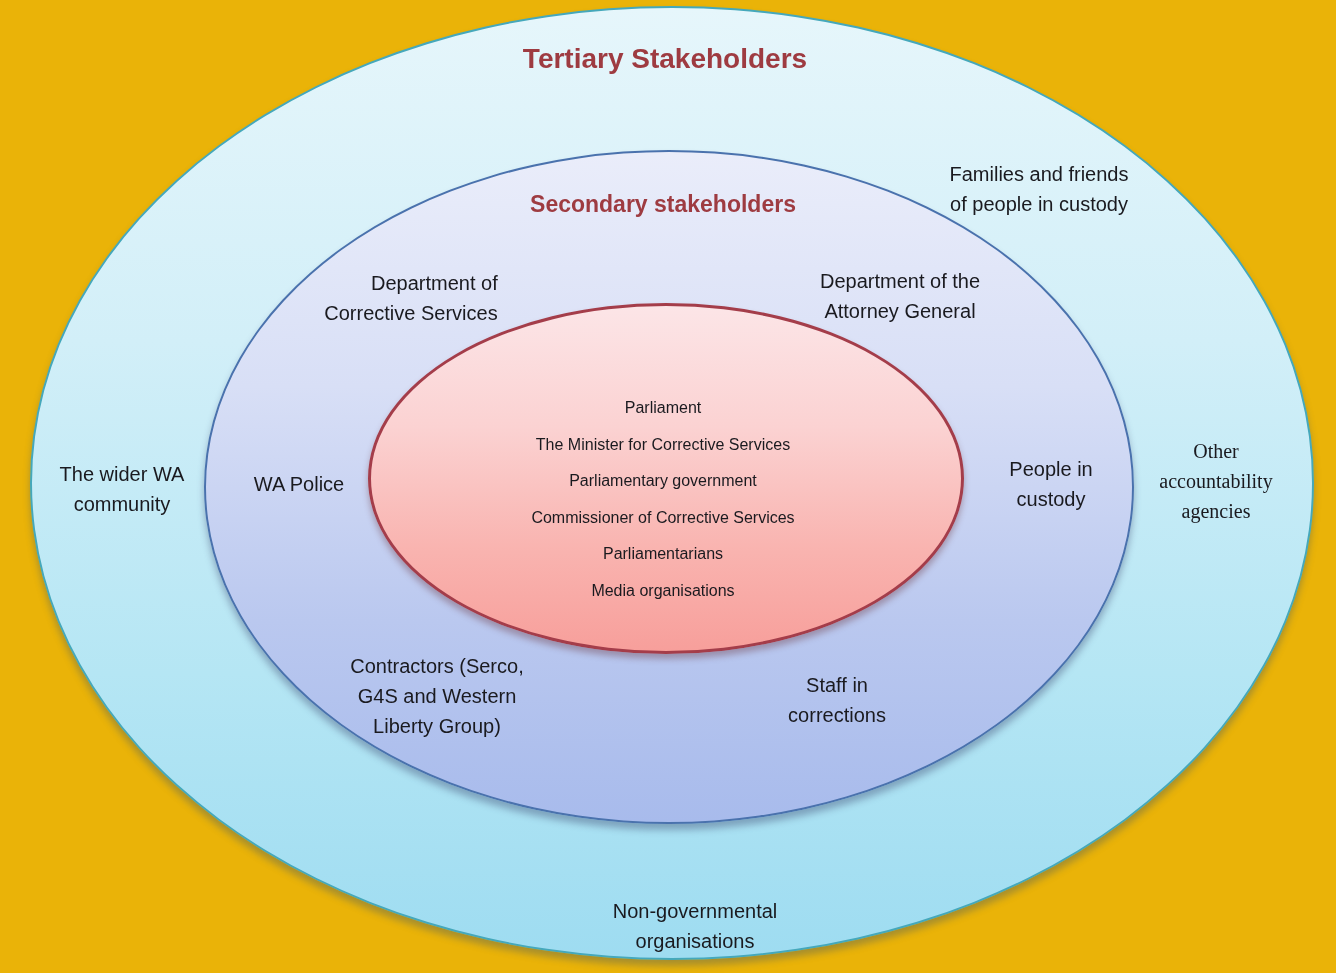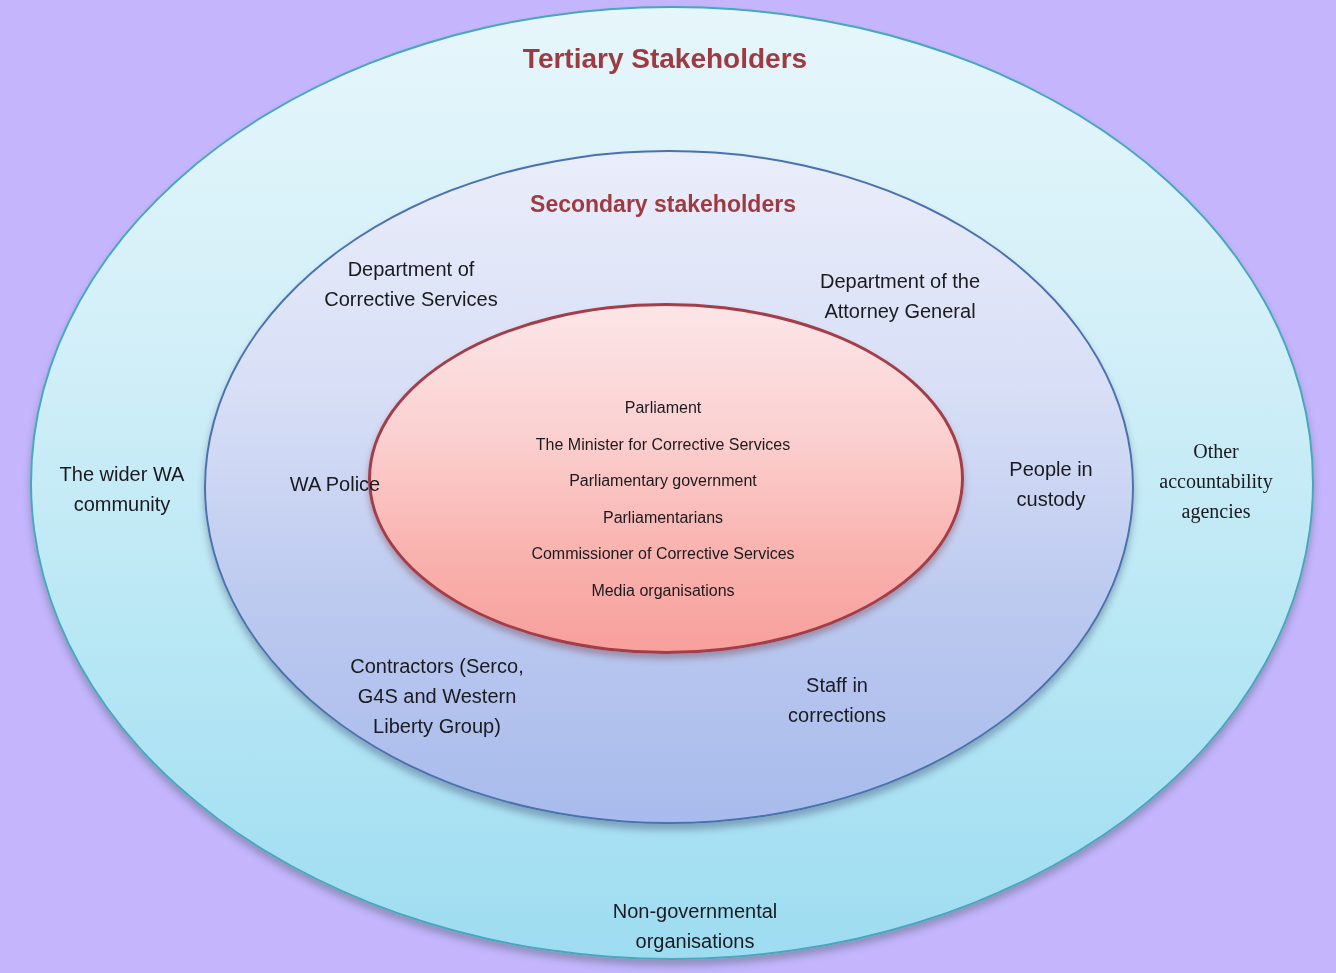--- a/index.html
+++ b/index.html
@@ -5,21 +5,21 @@
   html, body {
     margin: 0;
     padding: 0;
     background: #ffffff;
     font-family: "Liberation Sans", "DejaVu Sans", sans-serif;
   }
   .canvas {
     position: relative;
     width: 1336px;
     height: 973px;
-    background: #c4b5fd;
+    background: #eab308;
     overflow: hidden;
   }
   .ellipse {
     position: absolute;
     border-radius: 50%;
   }
   .ellipse.tertiary {
     left: 30px;
     top: 6px;
     width: 1280px;
@@ -75,24 +75,24 @@
   }
   .primary-list .primary-item {
     color: #1a1a1f;
     font-size: 16px;
     line-height: 36.5px;
     white-space: nowrap;
   }
   
   .lbl-other-government   { left: 292px;  top: 201px; }
   .lbl-families-friends   { left: 1039px; top: 189px; }
-  .lbl-dept-corrective    { left: 411px;  top: 284px; }
+  .lbl-dept-corrective    { left: 411px;  top: 298px; text-align: right; }
   .lbl-dept-attorney      { left: 900px;  top: 296px; }
   .lbl-wider-wa           { left: 122px;  top: 489px; }
-  .lbl-wa-police          { left: 299px;  top: 484px; margin-left: 36px; }
+  .lbl-wa-police          { left: 299px;  top: 484px; }
   .lbl-people-custody     { left: 1040px; top: 484px; margin-left: 11px; }
   .lbl-other-accountability { left: 1216px; top: 481px; font-family: Liberation Serif, serif; }
   .lbl-contractors        { left: 437px;  top: 696px; }
   .lbl-staff-corrections  { left: 837px;  top: 700px; }
   .lbl-non-governmental   { left: 695px;  top: 886px; margin-top: 40px; }
 </style>
 </head>
 <body>
 
 <div class="canvas">
@@ -101,25 +101,27 @@
   <div class="ellipse secondary"></div>
   <div class="ellipse primary"></div>
 
   <div class="ring-title tertiary-title">Tertiary Stakeholders</div>
   <div class="ring-title secondary-title">Secondary stakeholders</div>
 
   <div class="primary-list">
     <div class="primary-item">Parliament</div>
     <div class="primary-item">The Minister for Corrective Services</div>
     <div class="primary-item">Parliamentary government</div>
+    <div class="primary-item">Commissioner of Corrective Services</div>
     <div class="primary-item">Parliamentarians</div>
-    <div class="primary-item">Commissioner of Corrective Services</div>
     <div class="primary-item">Media organisations</div>
   </div>
 
+  <div class="label lbl-families-friends">Families and friends
+of people in custody</div>
   <div class="label lbl-wider-wa">The wider WA
 community</div>
   <div class="label lbl-other-accountability">Other
 accountability
 agencies</div>
   <div class="label lbl-non-governmental">Non-governmental
 organisations</div>
 
   <div class="label lbl-dept-corrective">Department of
 Corrective Services</div>

